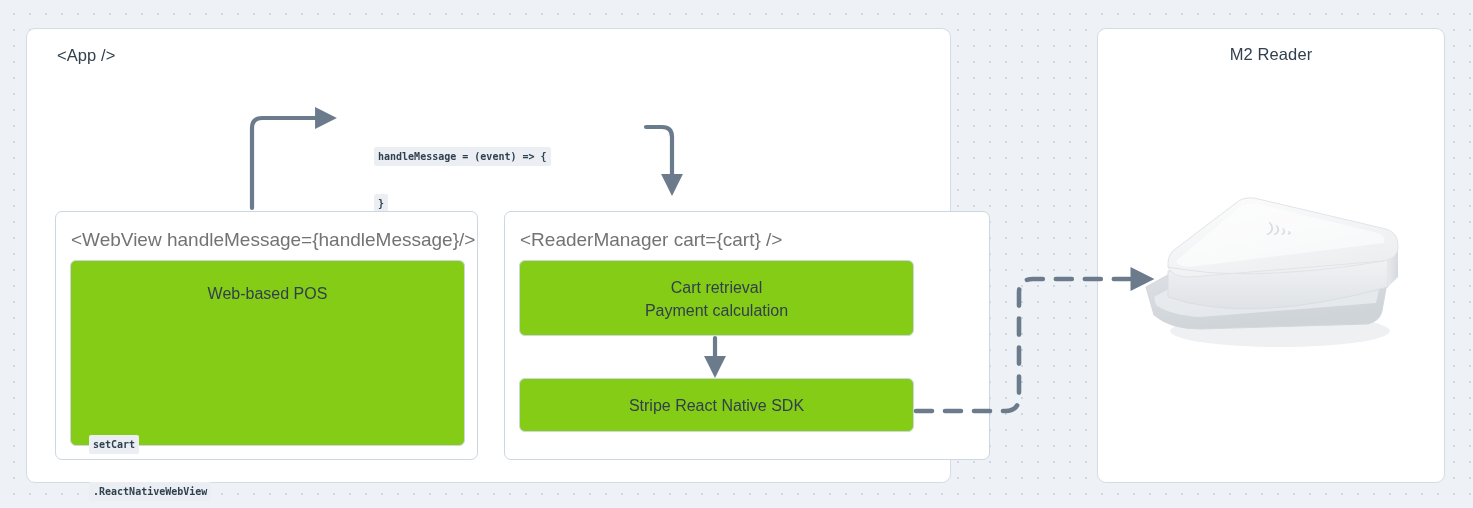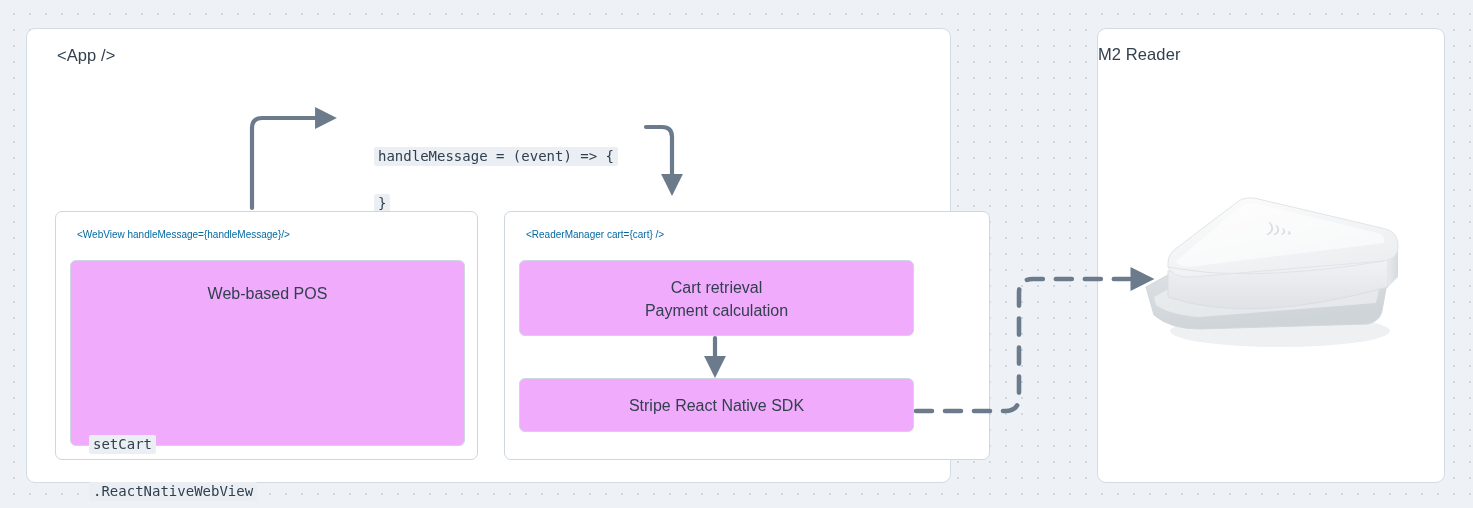--- a/index.html
+++ b/index.html
@@ -34,46 +34,46 @@
   #reader-panel{ left: 1097px; top: 28px; width: 348px;  height: 455px; }
 
   .panel-title {
     position: absolute;
     font-size: 16.5px;
     letter-spacing: .1px;
     color: #32404e;
     white-space: nowrap;
   }
   #app-title    { left: 30px; top: 17px; }
-  #reader-title { top: 16px; left: 0; width: 100%; }
+  #reader-title { top: 16px; left: 0; width: 100%; text-align: center; }
 
   
   .component-box {
     position: absolute;
     background: #ffffff;
     border: 1px solid #ccd7e0;
     border-radius: 7px;
     box-sizing: border-box;
   }
   #webview-box { left: 28px;  top: 182px; width: 423px; height: 249px; }
   #reader-mgr-box { left: 477px; top: 182px; width: 486px; height: 249px; }
 
   .component-label {
     position: absolute;
-    left: 21px;
+    left: 15px;
     top: 17px;
-    font-size: 10px;
-    color: #0369a1;
+    font-size: 19px;
+    color: #737373;
     white-space: nowrap;
   }
 
   
   .inner-box {
     position: absolute;
-    background: #f0abfc;
+    background: #84cc16;
     border: 1px solid #ccd7e0;
     border-radius: 6px;
     box-sizing: border-box;
   }
   #pos-box     { left: 14px; top: 48px;  width: 395px; height: 186px; }
   #cart-box    { left: 14px; top: 48px;  width: 395px; height:  76px; }
   #sdk-box     { left: 14px; top: 166px; width: 395px; height:  54px; }
 
   .inner-title {
     position: absolute;
@@ -84,24 +84,25 @@
     line-height: 23px;
   }
   #pos-title  { top: 21px; }
   #cart-title { top: 15px; }
   #sdk-title  { top: 15px; }
 
   
   .code-block {
     position: absolute;
     font-family: "DejaVu Sans Mono", monospace;
-    font-size: 14px;
+    font-size: 10px;
     line-height: 13px;
     color: #30404f;
     white-space: pre;
+    font-weight: bold;
   }
   .code-line {
     display: block;
     background: #ebeff4;
     width: fit-content;
     padding: 3px 4px 3px 4px;
     margin-bottom: 2px;
     border-radius: 2px;
   }
 

